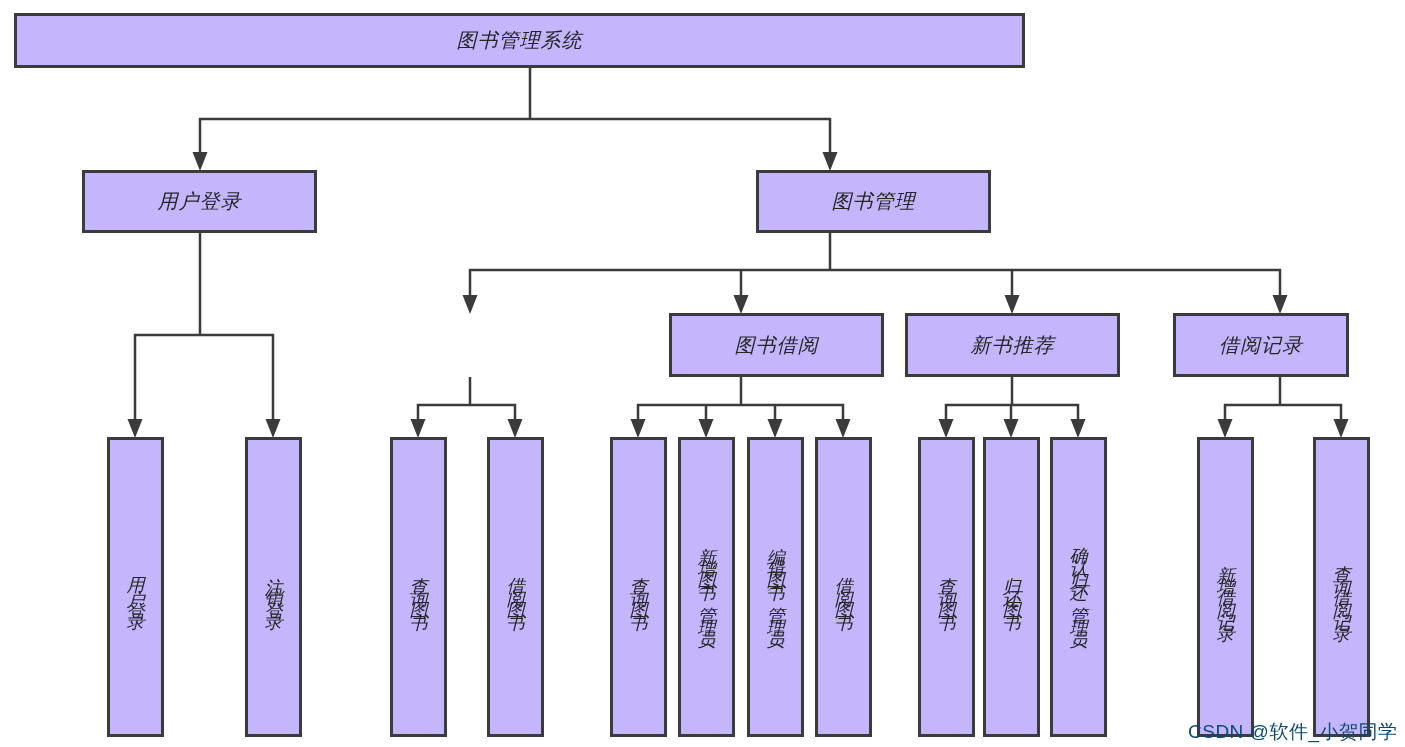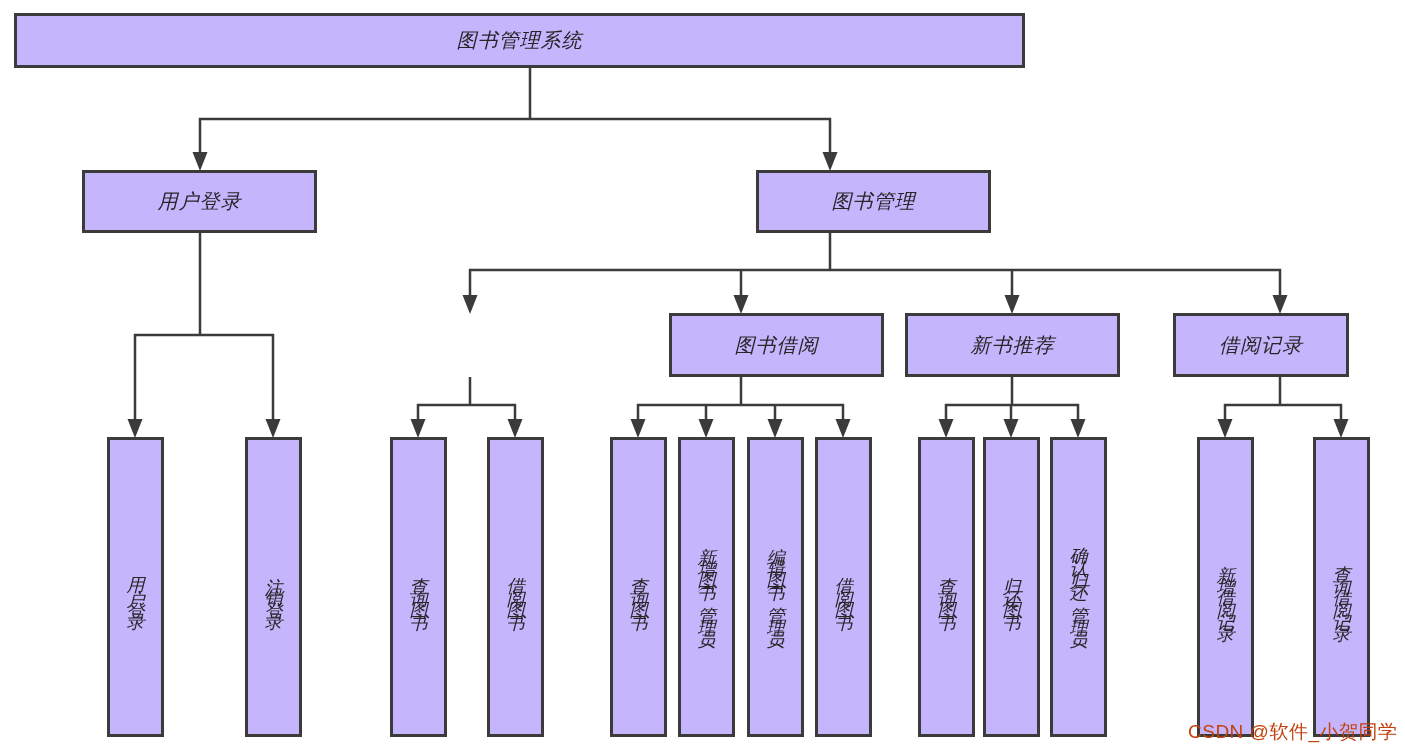--- a/index.html
+++ b/index.html
@@ -36,21 +36,21 @@
     text-orientation: mixed;
     letter-spacing: 12px;
     line-height: 1;
     white-space: nowrap;
   }
   .watermark {
     position: absolute;
     left: 1188px;
     top: 719px;
     font-size: 19px;
-    color: #c2410c;
+    color: #0c4a6e;
     z-index: 5;
     white-space: nowrap;
     letter-spacing: 0.5px;
     text-align: right;
   }
   
   #n-root   { left: 14px;   top: 13px;  width: 1011px; height: 55px; }
   #n-login  { left: 82px;   top: 170px; width: 235px;  height: 63px; }
   #n-mgmt   { left: 712px;  top: 170px; width: 235px;  height: 63px; margin-left: 44px; }
   #n-rec    { left: 363px;  top: 313px; width: 215px;  height: 64px; }

